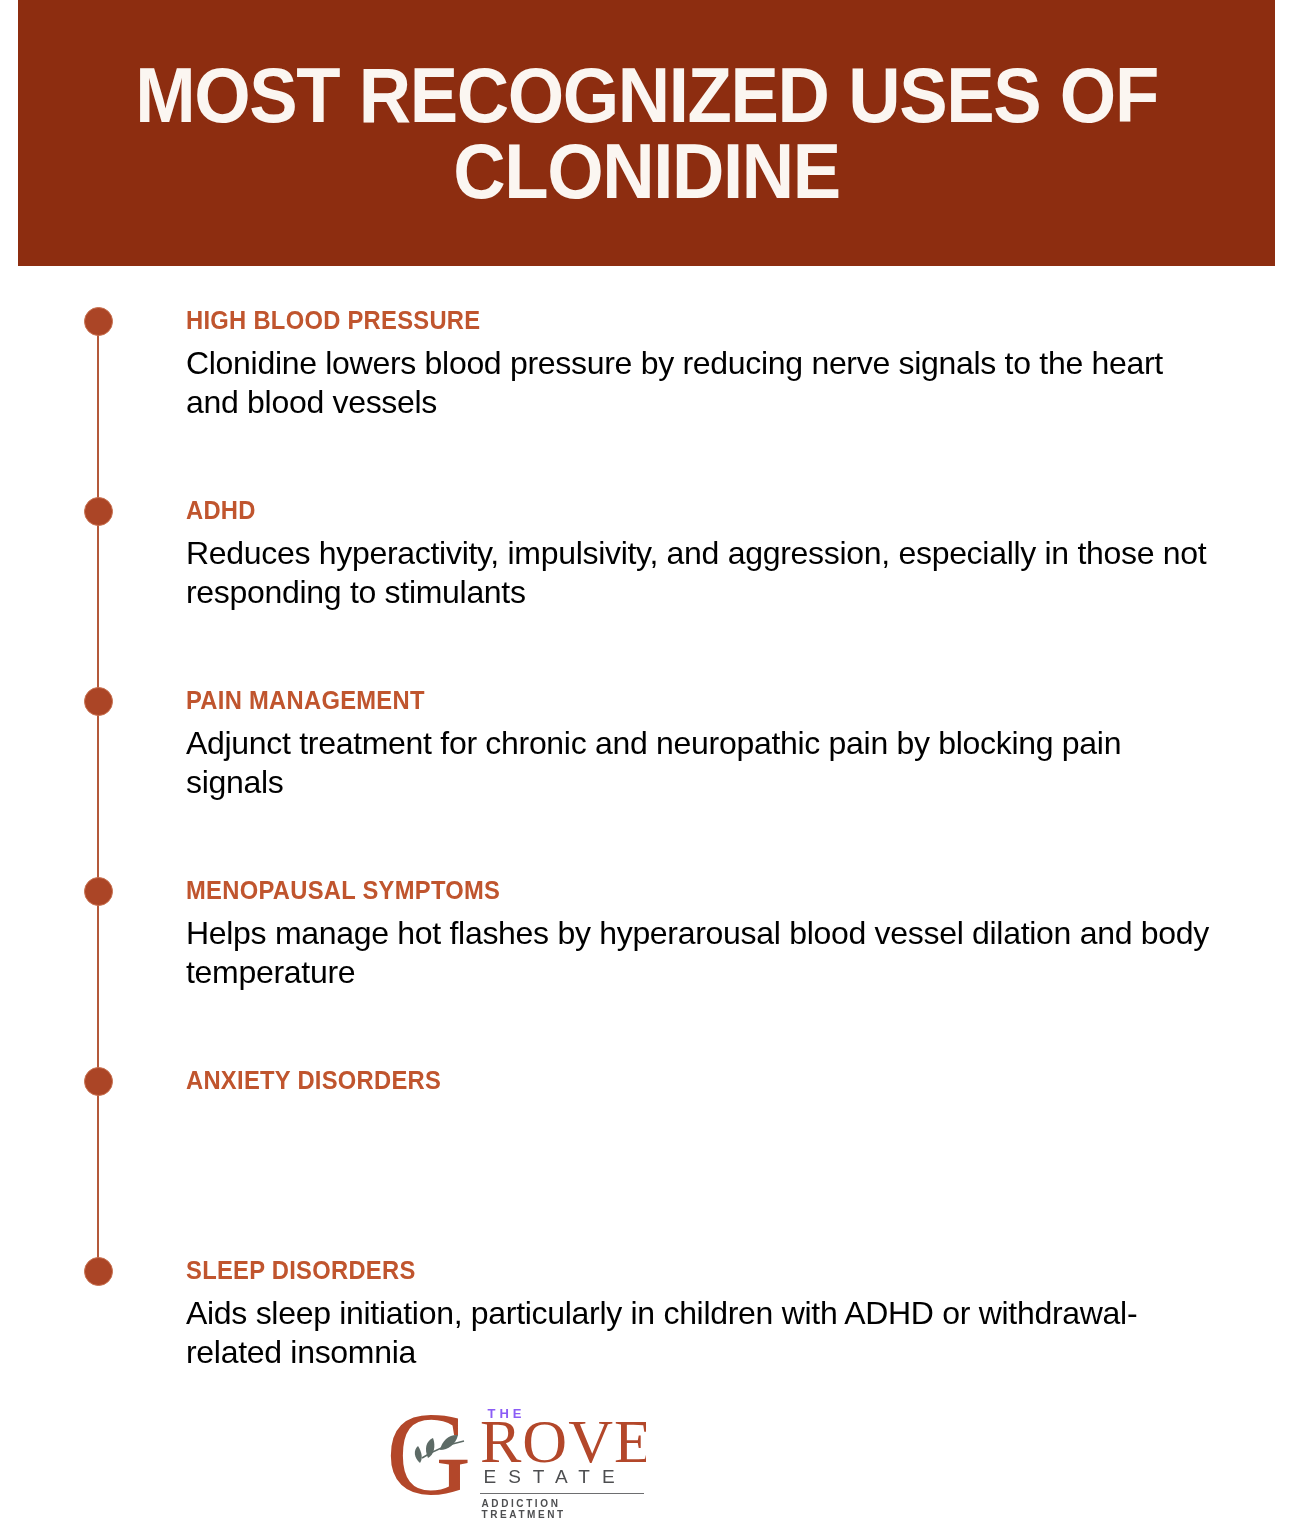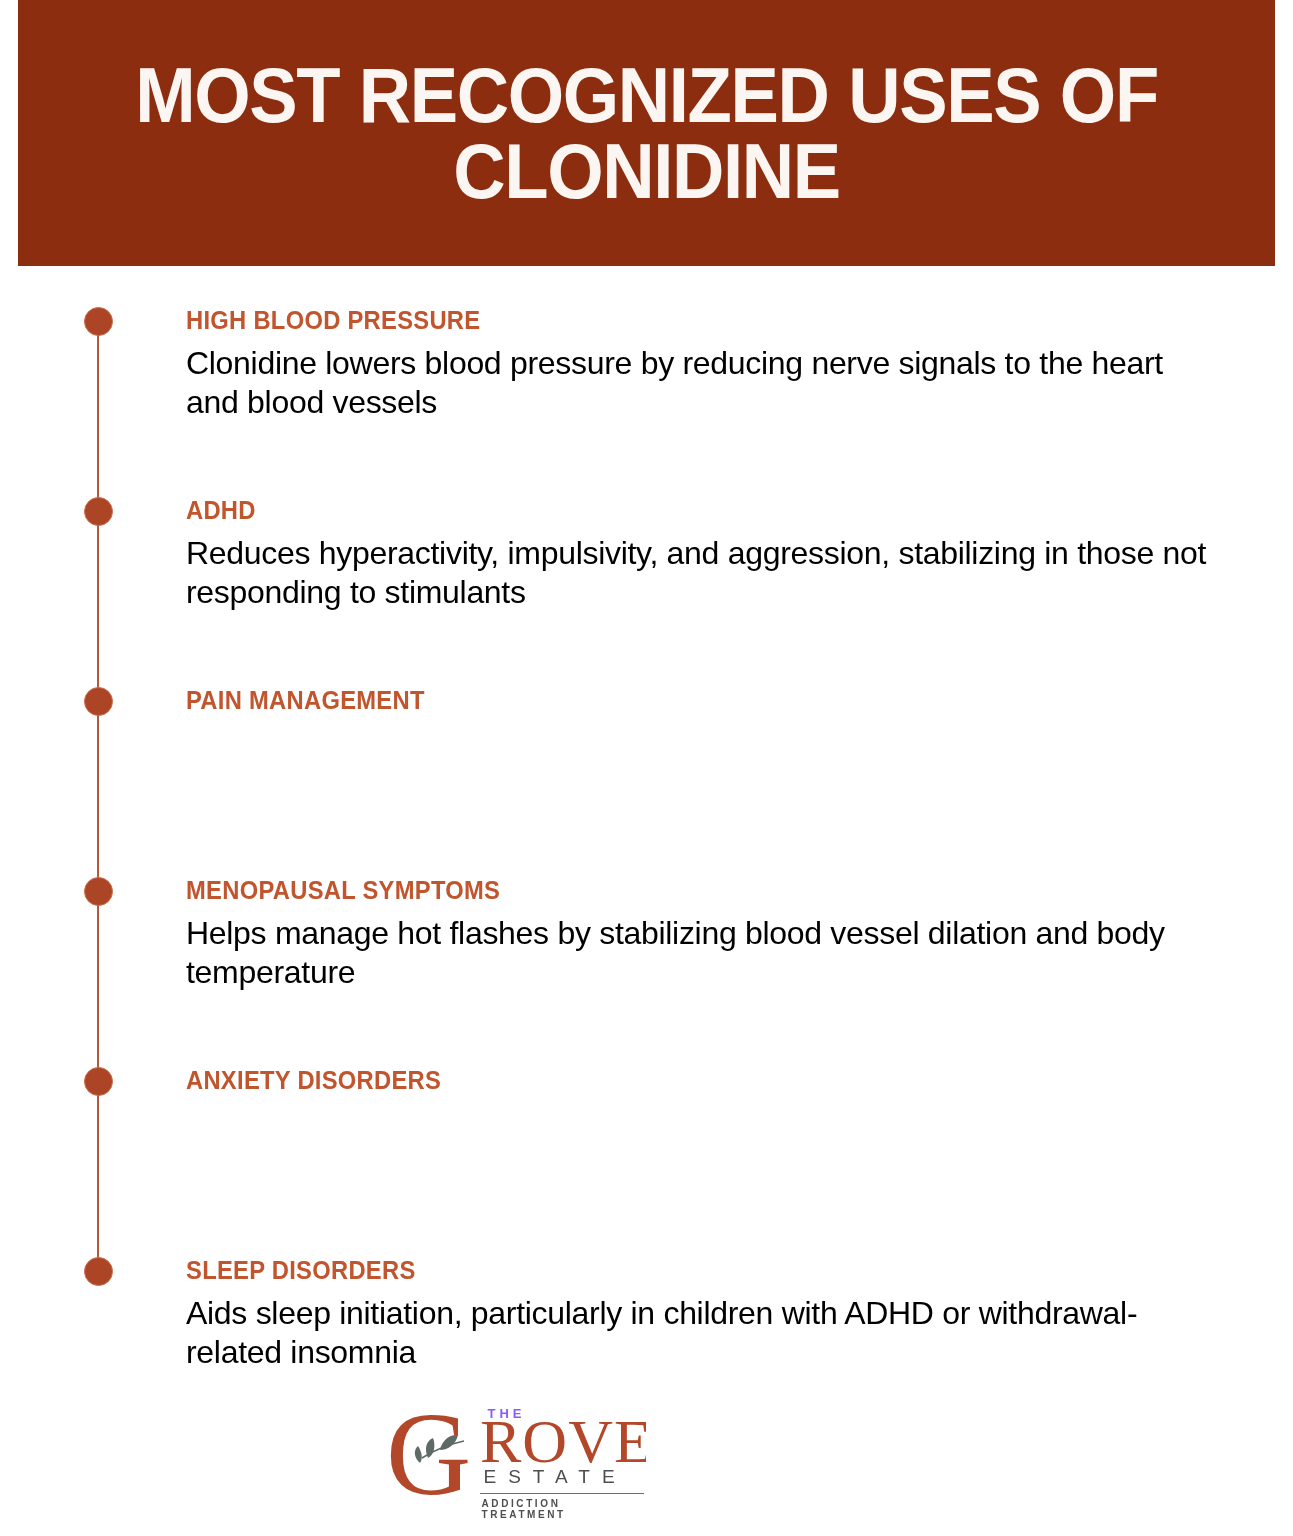--- a/index.html
+++ b/index.html
@@ -184,32 +184,33 @@
 
     <li class="item">
       <span class="dot"></span>
       <div class="item-title">HIGH BLOOD PRESSURE</div>
       <div class="item-desc">Clonidine lowers blood pressure by reducing nerve signals to the heart and blood vessels</div>
     </li>
 
     <li class="item">
       <span class="dot"></span>
       <div class="item-title">ADHD</div>
-      <div class="item-desc">Reduces hyperactivity, impulsivity, and aggression, stabilizing in those not responding to stimulants</div>
+      <div class="item-desc">Reduces hyperactivity, impulsivity, and aggression, especially in those not responding to stimulants</div>
     </li>
 
     <li class="item">
       <span class="dot"></span>
       <div class="item-title">PAIN MANAGEMENT</div>
+      <div class="item-desc">Adjunct treatment for chronic and neuropathic pain by blocking pain signals</div>
     </li>
 
     <li class="item">
       <span class="dot"></span>
       <div class="item-title">MENOPAUSAL SYMPTOMS</div>
-      <div class="item-desc">Helps manage hot flashes by stabilizing blood vessel dilation and body temperature</div>
+      <div class="item-desc">Helps manage hot flashes by hyperarousal blood vessel dilation and body temperature</div>
     </li>
 
     <li class="item">
       <span class="dot"></span>
       <div class="item-title">ANXIETY DISORDERS</div>
     </li>
 
     <li class="item">
       <span class="dot"></span>
       <div class="item-title">SLEEP DISORDERS</div>

